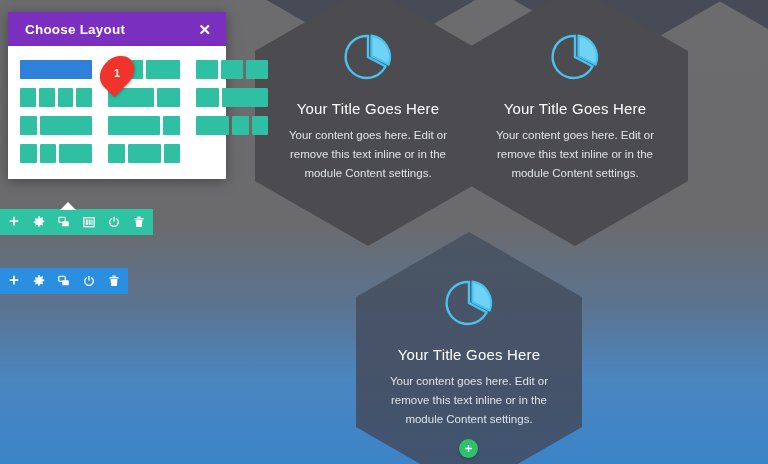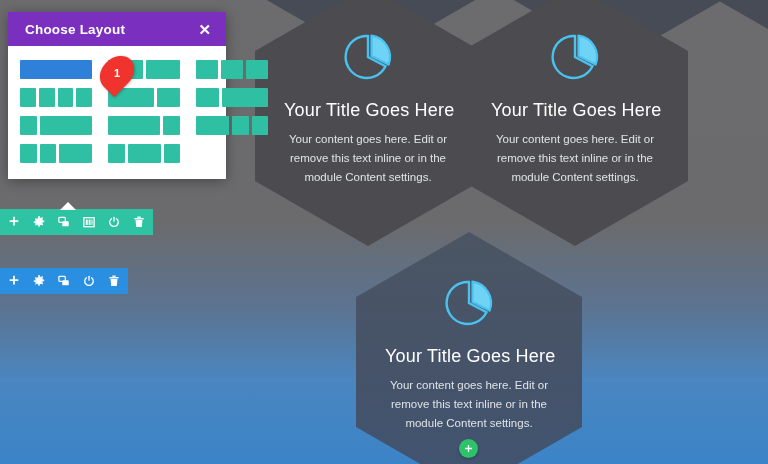--- a/index.html
+++ b/index.html
@@ -42,21 +42,21 @@
   .hex-inner {
     width: 168px;
     margin: 0 auto;
     padding-top: 34px;
   }
 
   .pie-wrap { height: 74px; display: flex; align-items: center; justify-content: center; }
 
   .hex-title {
     color: #ffffff;
-    font-size: 18px;
+    font-size: 15px;
     font-weight: 400;
     letter-spacing: .2px;
     margin-top: 6px;
     white-space: nowrap;
   }
   .hex-body {
     color: #dfe3e6;
     font-size: 11.5px;
     line-height: 1.65;
     margin-top: 9px;

